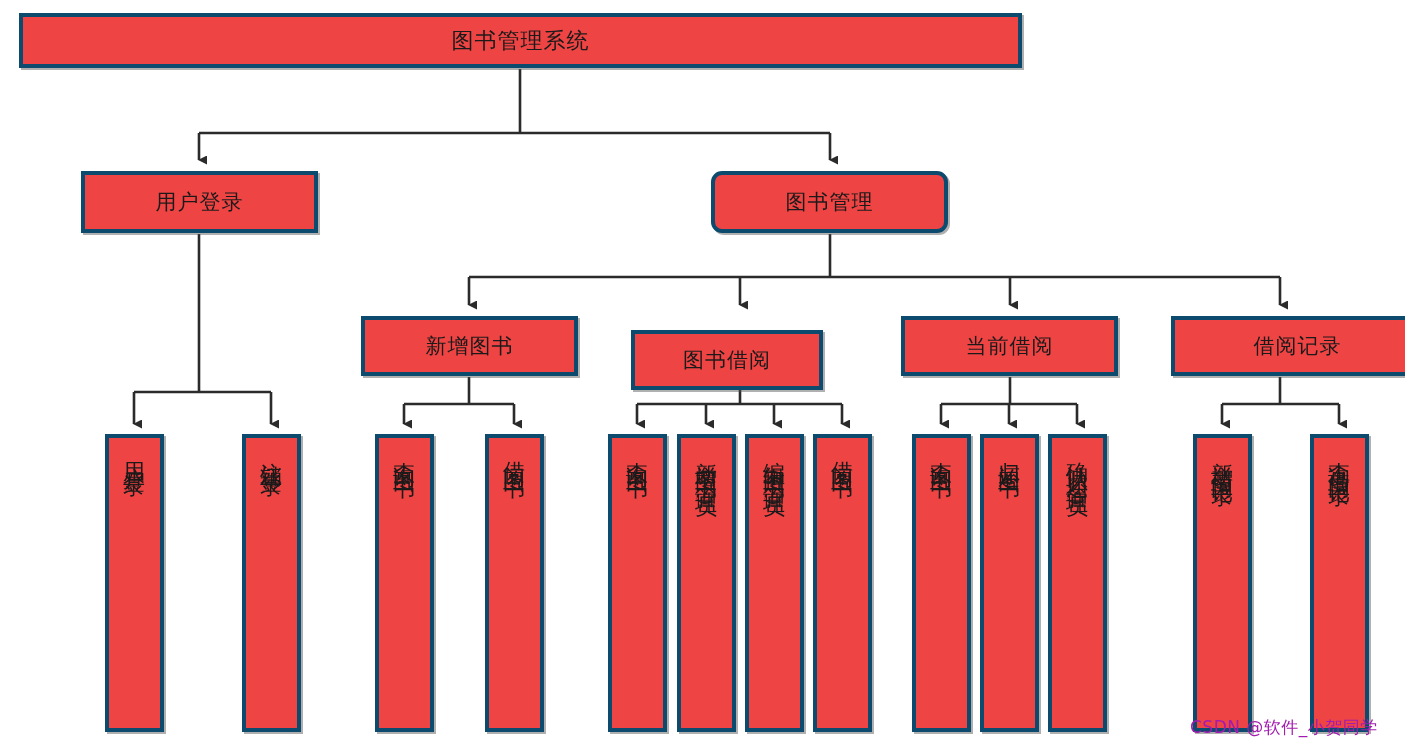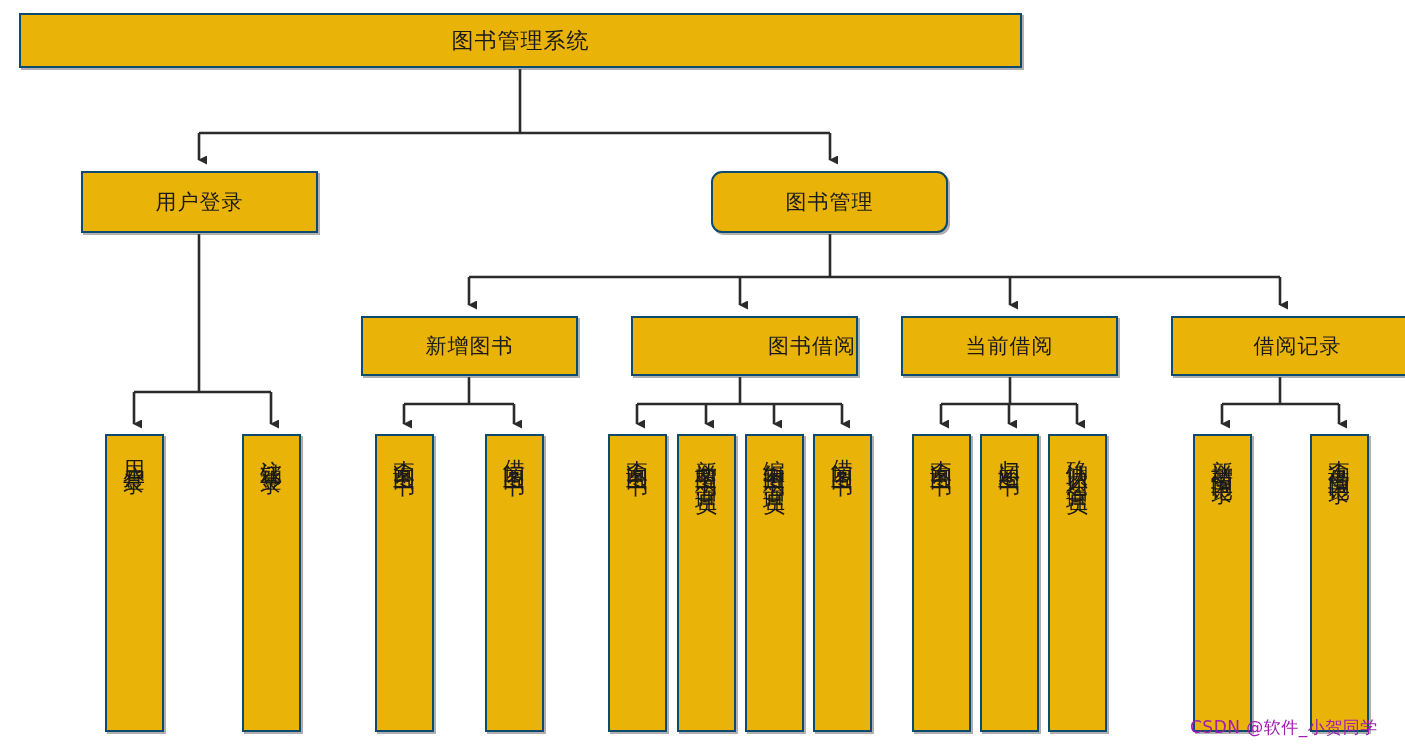--- a/index.html
+++ b/index.html
@@ -22,22 +22,22 @@
     position: absolute;
     left: 0;
     top: 0;
     width: 1405px;
     height: 747px;
     pointer-events: none;
   }
   .node {
     position: absolute;
     box-sizing: border-box;
-    background: #eab308;
-    border: 2px solid #0c4a6e;
+    background: #ef4444;
+    border: 4px solid #0c4a6e;
     box-shadow: 2px 2px 0 rgba(80,80,80,0.45);
     display: flex;
     align-items: center;
     justify-content: center;
     color: #1a1a1a;
   }
   .node .lbl {
     font-size: 21px;
     line-height: 1.18;
     letter-spacing: 1px;
@@ -132,21 +132,21 @@
   </div>
 
   <div class="node" style="left:711px; top:171px; width:237px; height:62px;border-radius:11px;">
     <span class="lbl">图书管理</span>
   </div>
 
   <div class="node" style="left:361px; top:316px; width:217px; height:60px;">
     <span class="lbl">新增图书</span>
   </div>
 
-  <div class="node" style="left:631px; top:316px; width:227px; height:60px;justify-content:flex-end;">
+  <div class="node" style="left:631px; top:330px; width:192px; height:60px;">
     <span class="lbl">图书借阅</span>
   </div>
 
   <div class="node" style="left:901px; top:316px; width:217px; height:60px;">
     <span class="lbl">当前借阅</span>
   </div>
 
   <div class="node" style="left:1171px; top:316px; width:253px; height:60px;">
     <span class="lbl">借阅记录</span>
   </div>

